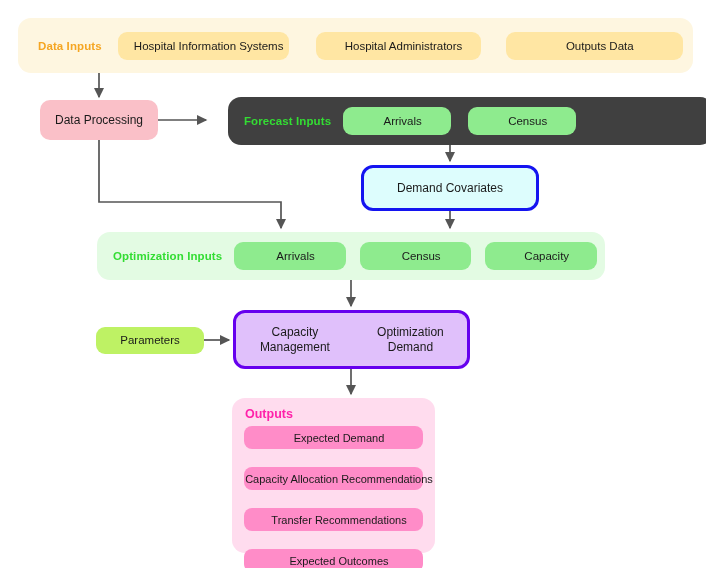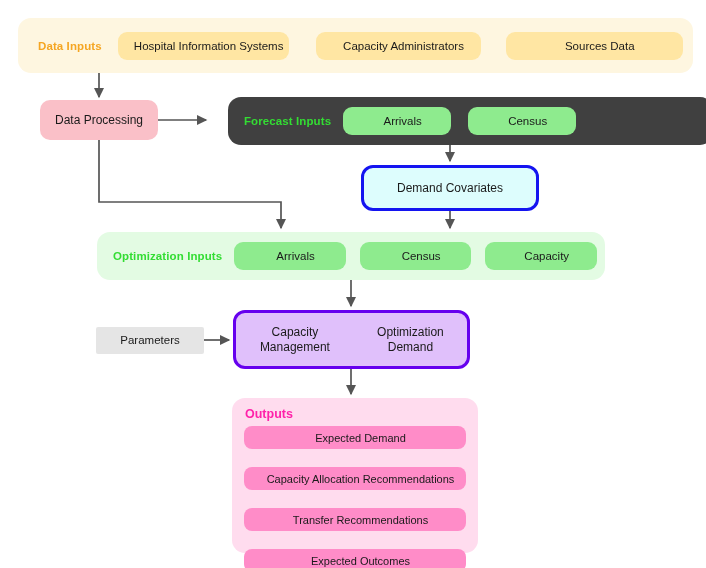--- a/index.html
+++ b/index.html
@@ -77,21 +77,21 @@
   #optimization-group {
     left: 97px; top: 232px; width: 508px; height: 48px;
     background: #e3fbe3;
     padding: 0 8px;
   }
   #optimization-group .group-label { color: #33dd33; margin-left: 8px; margin-right: 12px; text-align: center; }
   #optimization-group .chip { background: #8eeb8e; }
 
   
   #outputs-group {
-    left: 232px; top: 398px; width: 246px; height: 155px;
+    left: 232px; top: 398px; width: 203px; height: 155px;
     background: #ffdcee;
     display: block;
     padding: 0;
   }
   #outputs-title {
     color: #ff22aa;
     font-size: 12.5px;
     font-weight: bold;
     margin: 9px 0 5px 13px;
   }
@@ -129,22 +129,22 @@
     text-align: center;
   }
   #demand-forecasting {
     left: 361px; top: 165px; width: 178px; height: 46px;
     background: #ddfdfd;
     border: 3px solid #1414f0;
     border-radius: 12px;
   }
   #parameters {
     left: 96px; top: 327px; width: 108px; height: 27px;
-    background: #e5e5e5;
-    border-radius: 2px;
+    background: #bef264;
+    border-radius: 9px;
     font-size: 11.5px;
   }
   #capacity-models {
     left: 233px; top: 310px; width: 237px; height: 59px;
     background: #e0c0fb;
     border: 3px solid #6600ee;
     border-radius: 12px;
     font-size: 12px;
     flex-direction: row;
   }
@@ -169,22 +169,22 @@
       <path d="M450,211 L450,228"></path>
       <path d="M351,280 L351,306"></path>
       <path d="M204,340 L229,340"></path>
       <path d="M351,369 L351,394"></path>
     </g>
   </svg>
 
   <div class="group" id="sources-group">
     <span class="group-label">Data Inputs</span>
     <div class="chip" style="width:178px;margin-right:27px;">Hospital Information Systems</div>
-    <div class="chip" style="width:172px;margin-right:25px;">Capacity Administrators</div>
-    <div class="chip" style="width:185px;">Sources Data</div>
+    <div class="chip" style="width:172px;margin-right:25px;">Hospital Administrators</div>
+    <div class="chip" style="width:185px;">Outputs Data</div>
   </div>
 
   <div class="node" id="data-processing">
     <span>Data Processing</span>
   </div>
 
   <div class="group" id="forecast-group">
     <span class="group-label">Forecast Inputs</span>
     <div class="chip" style="width:108px;margin-right:17px;">Arrivals</div>
     <div class="chip" style="width:108px;margin-right:17px;">Census</div>

